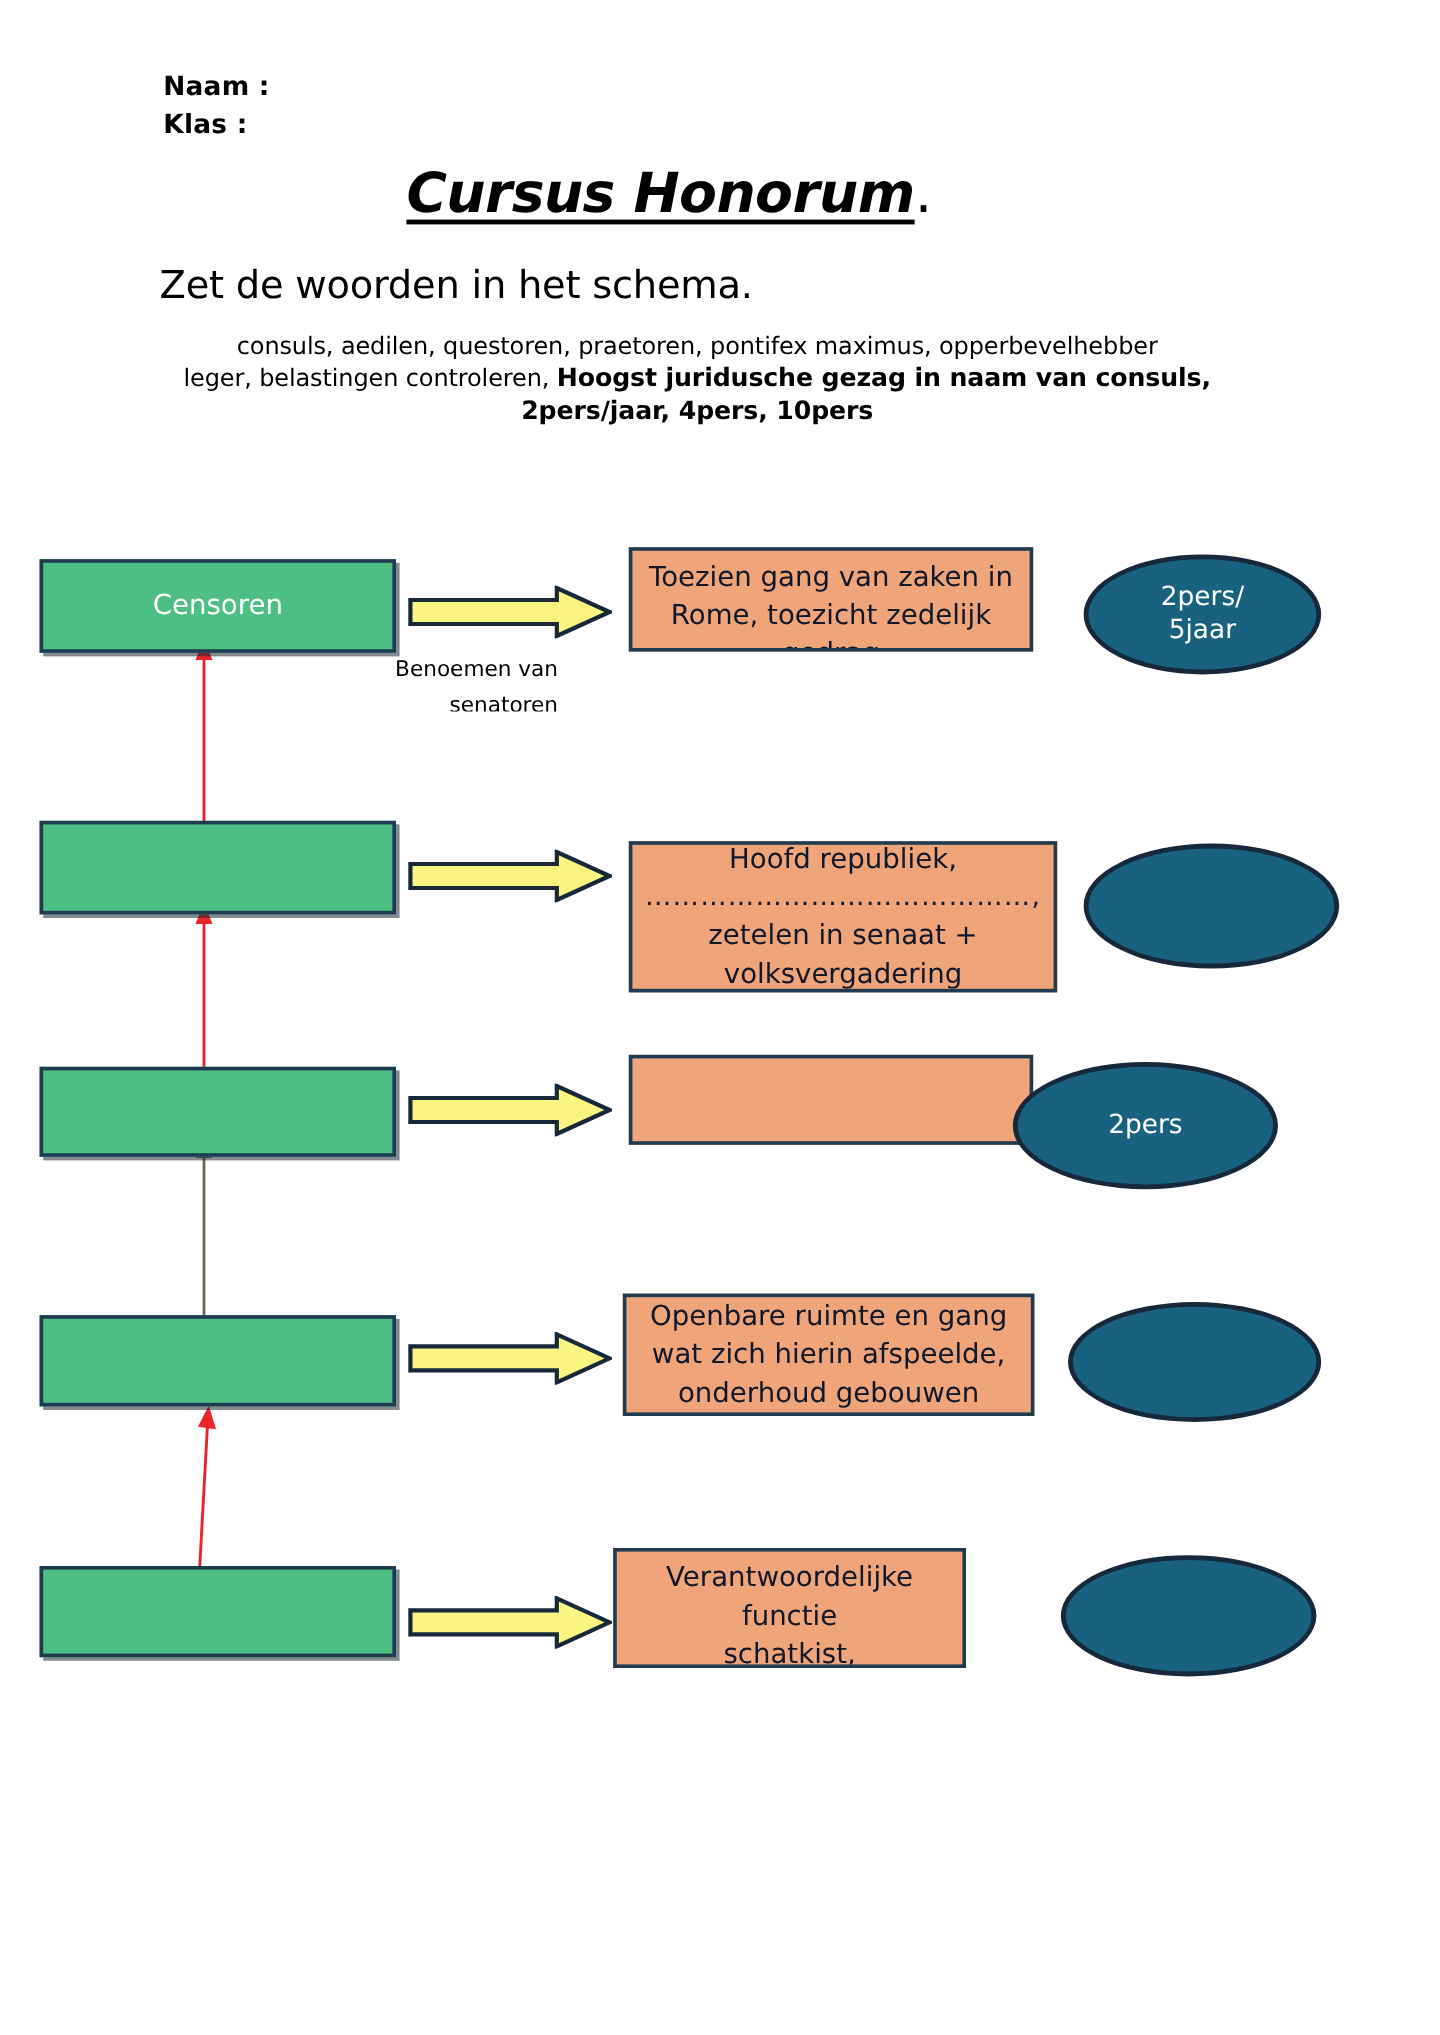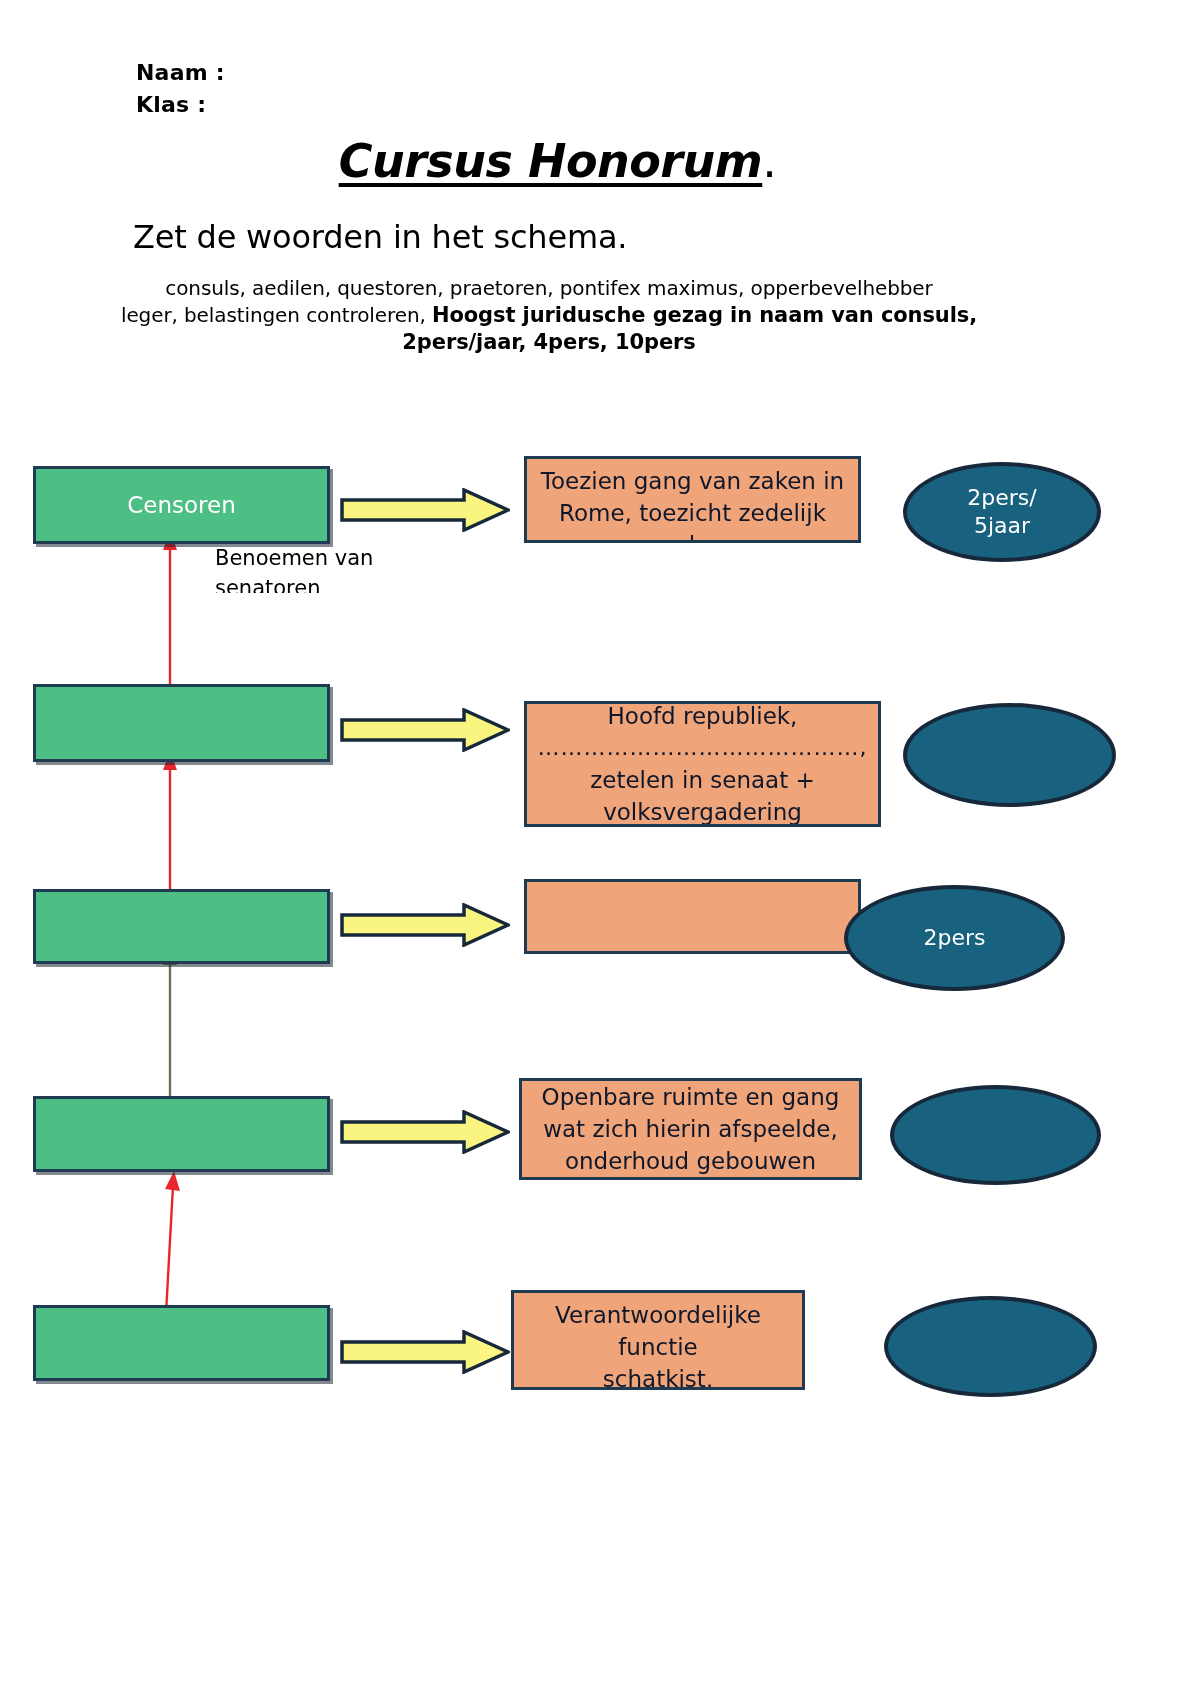--- a/index.html
+++ b/index.html
@@ -61,21 +61,21 @@
     top: 198px;
     font-size: 32px;
     font-weight: 400;
     letter-spacing: -0.2px;
     white-space: nowrap;
     margin-top: 20px;
   }
 
   #wordbank {
     position: absolute;
-    left: 104px;
+    left: 136px;
     top: 275px;
     width: 890px;
     text-align: center;
     font-size: 20px;
     line-height: 27px;
     letter-spacing: -0.1px;
   }
   #wordbank .bold { font-weight: 700; font-size: 21px; }
   #wordbank .l3 { font-weight: 700; font-size: 21px; }
 
@@ -138,23 +138,23 @@
   
   .yarrow { position: absolute; }
   .yarrow svg { display: block; }
 
   
   .red-conn { position: absolute; }
   .red-conn svg { display: block; }
 
   .floating-label {
     position: absolute;
-    font-size: 21px;
+    font-size: 18px;
     line-height: 30px;
-    text-align: left;
+    text-align: right;
     color: #000;
     white-space: pre-line;
     overflow: hidden;
   }
 </style>
 </head>
 <body>
 
 <div id="header-block">
   <div class="name-line" id="name-label">Naam :</div>

